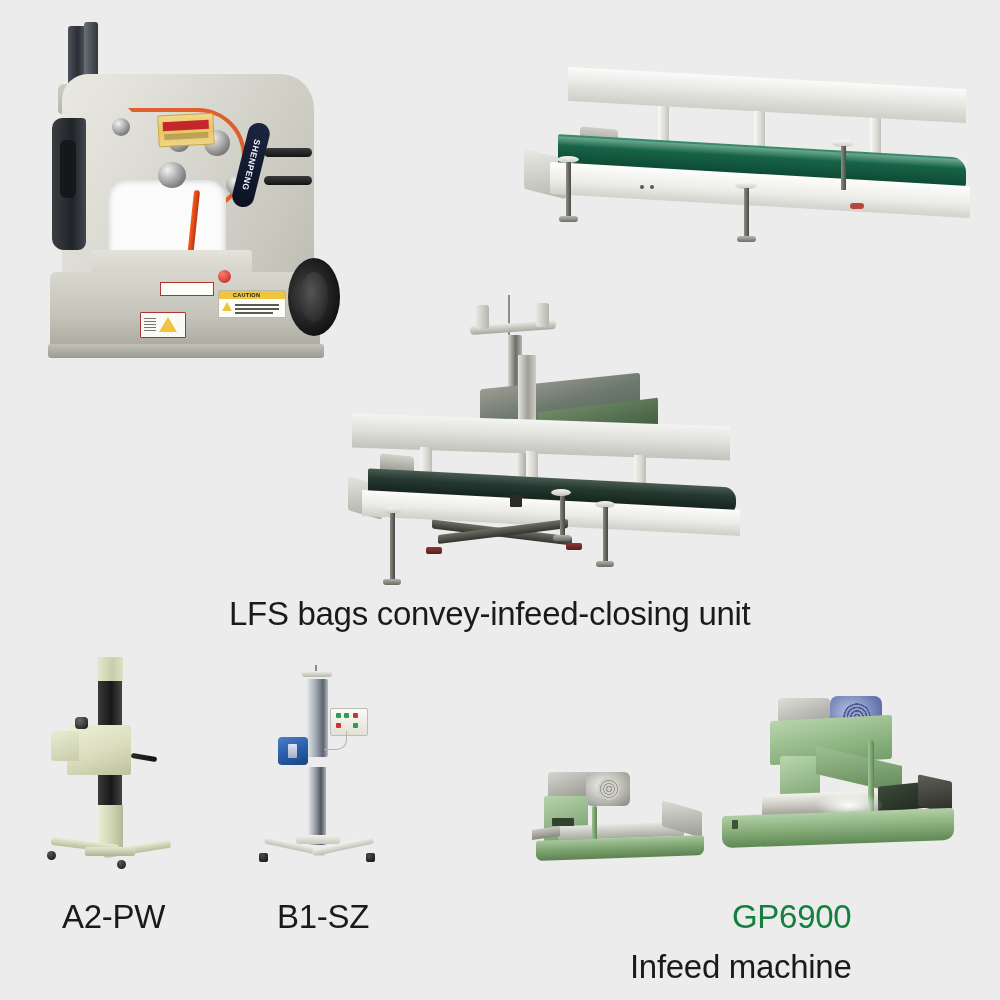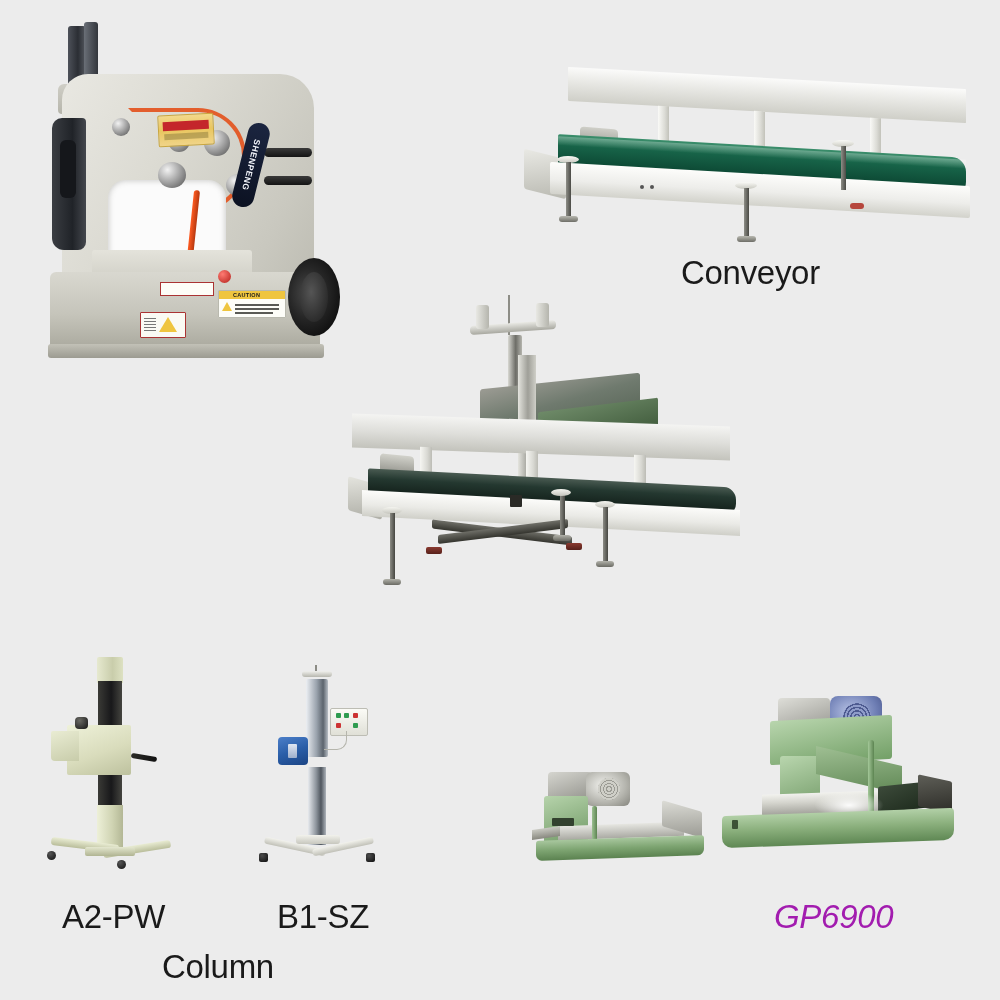--- a/index.html
+++ b/index.html
@@ -536,21 +536,20 @@
     <div class="pc cv-legfoot" style="left:227px;top:166px;"></div>
 
     <div class="pc cv-legcap" style="left:322px;top:70px;"></div>
     <div class="pc cv-leg" style="left:331px;top:76px;height:44px;"></div>
 
     <div class="pc" style="left:340px;top:133px;width:14px;height:6px;border-radius:3px;background:#b6463c;"></div>
     <div class="pc" style="left:130px;top:115px;width:4px;height:4px;border-radius:50%;background:#555;"></div>
     <div class="pc" style="left:140px;top:115px;width:4px;height:4px;border-radius:50%;background:#555;"></div>
   </div>
 
-  <div class="caption" style="left: 681px; top: 254px; font-size: 33px; color: rgb(26, 26, 26);">Conveyor</div>
 
   <div class="prod" id="lfs">
     <div class="pc lf-stem"></div>
     <div class="pc lf-spoolbar"></div>
     <div class="pc lf-spool" style="left:136px;top:10px;"></div>
     <div class="pc lf-spool" style="left:196px;top:8px;"></div>
     <div class="pc lf-cyl"></div>
     <div class="pc lf-mach"></div>
     <div class="pc lf-mach2"></div>
     <div class="pc lf-column"></div>
@@ -578,20 +577,21 @@
     <div class="pc lf-legfoot" style="left:213px;top:240px;"></div>
     <div class="pc lf-legcap" style="left:211px;top:194px;"></div>
 
     <div class="pc lf-legcap" style="left:255px;top:206px;"></div>
     <div class="pc lf-leg" style="left:263px;top:212px;height:56px;"></div>
     <div class="pc lf-legfoot" style="left:256px;top:266px;"></div>
 
     <div class="pc" style="left:170px;top:200px;width:12px;height:12px;background:#2a2a26;border-radius:1px;"></div>
   </div>
 
+  <div class="caption" style="left: 229px; top: 595px; font-size: 33px; color: rgb(26, 26, 26);">LFS bags convey-infeed-closing unit</div>
 
   <div class="prod" id="a2">
     <div class="pc a2-top"></div>
     <div class="pc a2-blk1"></div>
     <div class="pc a2-blk2"></div>
     <div class="pc a2-head"></div>
     <div class="pc a2-arm"></div>
     <div class="pc a2-knob"></div>
     <div class="pc a2-handle"></div>
     <div class="pc a2-post"></div>
@@ -620,21 +620,20 @@
     <div class="pc b1-shaft"></div>
     <div class="pc b1-legbar" style="left:6px;top:178px;transform:rotate(12deg);"></div>
     <div class="pc b1-legbar" style="left:54px;top:178px;transform:rotate(-12deg);"></div>
     <div class="pc" style="left:38px;top:170px;width:44px;height:9px;background:linear-gradient(180deg,#f2f2ec,#c7c7be);border-radius:3px;"></div>
     <div class="pc b1-caster" style="left:1px;top:188px;"></div>
     <div class="pc b1-caster" style="left:108px;top:188px;"></div>
   </div>
 
   <div class="caption" style="left: 277px; top: 898px; font-size: 33px; color: rgb(26, 26, 26);">B1-SZ</div>
 
-  <div class="caption" style="left: 162px; top: 948px; font-size: 33px; color: rgb(26, 26, 26);">Column</div>
 
   <div class="prod" id="gp49">
     <div class="pc g4-gear"></div>
     <div class="pc g4-motor"></div>
     <div class="pc g4-body"></div>
     <div class="pc g4-table"></div>
     <div class="pc g4-chute"></div>
     <div class="pc g4-tray"></div>
     <div class="pc g4-arm"></div>
     <div class="pc g4-base"></div>
@@ -650,16 +649,17 @@
     <div class="pc g6-wing"></div>
     <div class="pc g6-table"></div>
     <div class="pc g6-dark"></div>
     <div class="pc g6-endblk"></div>
     <div class="pc g6-rod"></div>
     <div class="pc g6-shine"></div>
     <div class="pc g6-base"></div>
     <div class="pc" style="left:14px;top:120px;width:6px;height:9px;background:#3d5236;border-radius:1px;"></div>
   </div>
 
-  <div class="caption" style="left: 774px; top: 898px; font-size: 33px; color: #a21caf; font-style: italic;">GP6900</div>
-
+  <div class="caption" style="left: 732px; top: 898px; font-size: 33px; color: #15803d;">GP6900</div>
+
+  <div class="caption" style="left: 630px; top: 948px; font-size: 33px; color: rgb(26, 26, 26);">Infeed machine</div>
 
 </div>
 
 </body></html>

